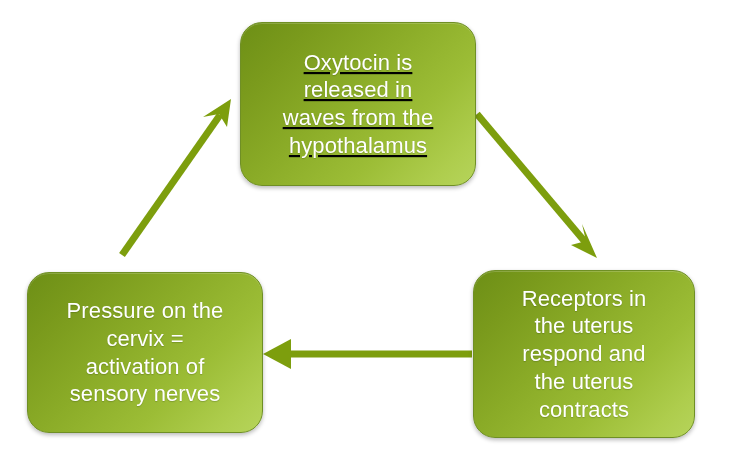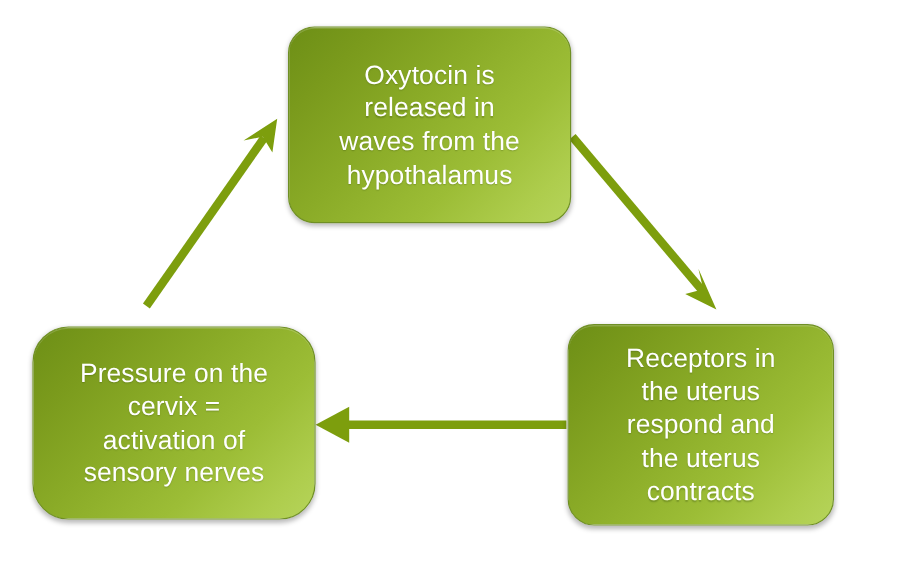--- a/index.html
+++ b/index.html
@@ -54,23 +54,23 @@
   .node-text {
     color: #ffffff;
     font-size: 22px;
     line-height: 1.26;
     text-align: center;
     white-space: pre-line;
     letter-spacing: 0.1px;
     text-shadow: 0 1px 1px rgba(40,60,10,0.25);
   }
 
-  #box-top        { left: 240px; top: 22px;  width: 236px; height: 164px; }
+  #box-top        { left: 240px; top: 22px;  width: 236px; height: 164px; text-decoration: underline; }
   #box-right      { left: 473px; top: 270px; width: 222px; height: 168px; }
-  #box-left       { left: 27px;  top: 272px; width: 236px; height: 161px; border-radius: 30px; }
+  #box-left       { left: 27px;  top: 272px; width: 236px; height: 161px; }
 </style>
 </head>
 <body>
 
 <div id="canvas">
 
   <svg id="arrow-layer" viewBox="0 0 749 472">
 
     <g>
       <line x1="477" y1="114" x2="586" y2="243" stroke="#7d9e0d" stroke-width="7" stroke-linecap="butt"></line>

